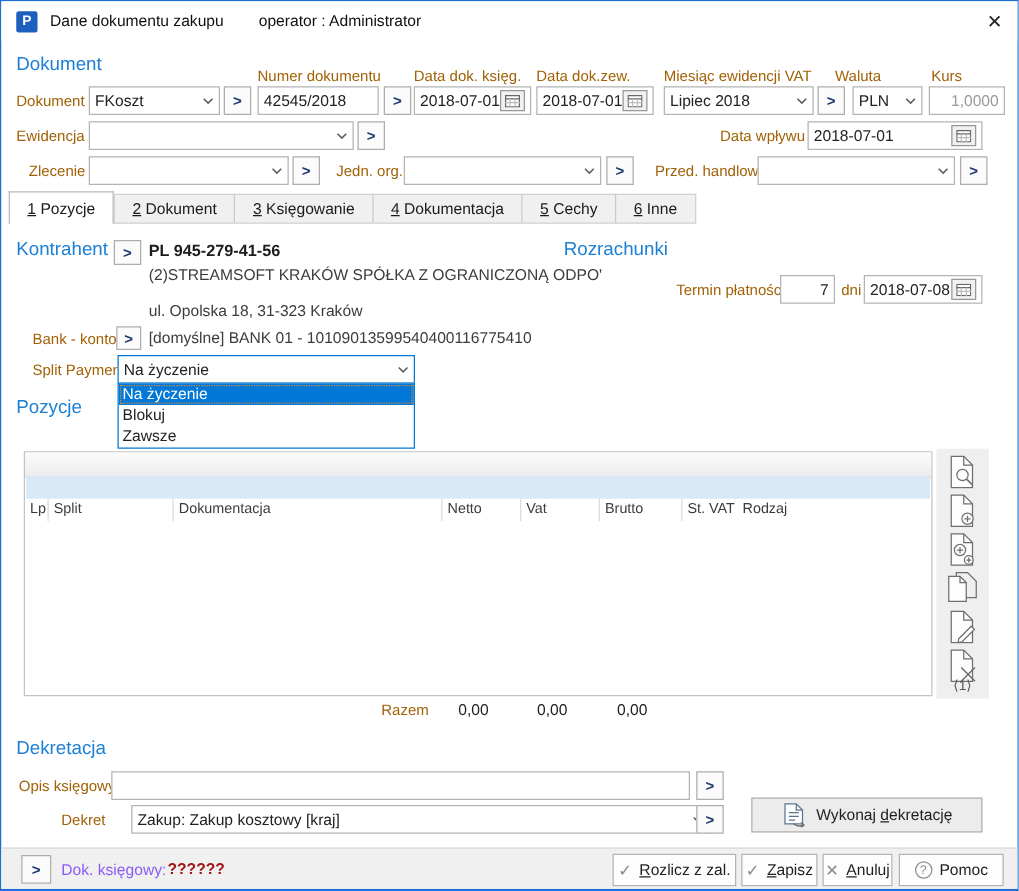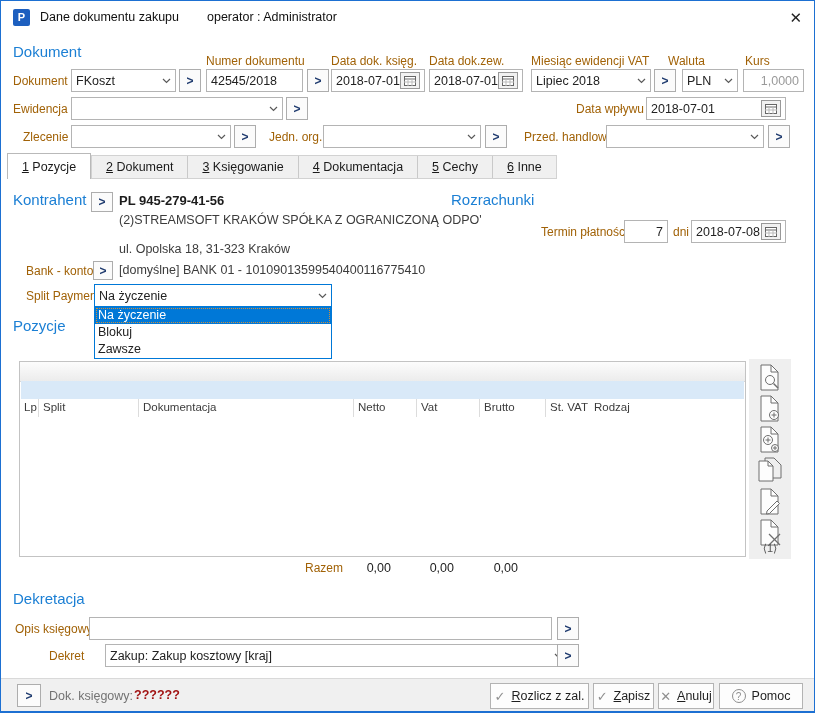--- a/index.html
+++ b/index.html
@@ -336,24 +336,37 @@
   <div class="abs combo" style="left:104px;top:643px;width:463px;">
     <span class="val">Zakup: Zakup kosztowy [kraj]</span>
     <span class="chev">
         <svg width="9" height="6">
           <polyline points="1,1 4.5,4.5 8,1" fill="none" stroke="#5a5a5a" stroke-width="1.2"></polyline>
         </svg>
       </span>
   </div>
   <div class="abs more" style="left:556px;top:643px;">&gt;</div>
 
+  <div class="bigbtn">
+    <span>
+      <svg width="20" height="20" viewBox="0 0 20 20">
+          <path d="M3 1 H12 L17 6 V17 H3 Z" fill="#fdfdfd" stroke="#5d768f"></path>
+          <path d="M12 1 V6 H17" fill="none" stroke="#5d768f"></path>
+          <line x1="6" y1="8" x2="14" y2="8" stroke="#5d768f"></line>
+          <line x1="6" y1="11" x2="14" y2="11" stroke="#5d768f"></line>
+          <line x1="6" y1="14" x2="11" y2="14" stroke="#5d768f"></line>
+          <path d="M10 17 Q13 20 18 18 L16 16 M18 18 L16 20" fill="none" stroke="#707070" stroke-width="1.3"></path>
+        </svg>
+    </span>
+    <span><span>Wykonaj </span><span class="u">d</span><span>ekretację</span></span>
+  </div>
 
   <div class="footer">
     <div class="more" style="position:absolute;left:16px;top:5px;width:24px;height:23px;">&gt;</div>
-    <div style="position:absolute;left:48px;top:10px;font-size:12.5px;color:#737373;">Dok. księgowy:</div>
+    <div style="position:absolute;left:48px;top:10px;font-size:12.5px;color:#8b5cf6;">Dok. księgowy:</div>
     <div class="red" style="position:absolute;left:133px;top:9px;">??????</div>
 
     <div class="fbtn" style="left:489px;width:99px;">
       <span class="ficon">✓</span>
       <span><span class="u">R</span><span>ozlicz z zal.</span></span>
     </div>
     <div class="fbtn" style="left:592px;width:61px;">
       <span class="ficon">✓</span>
       <span><span class="u">Z</span><span>apisz</span></span>
     </div>

